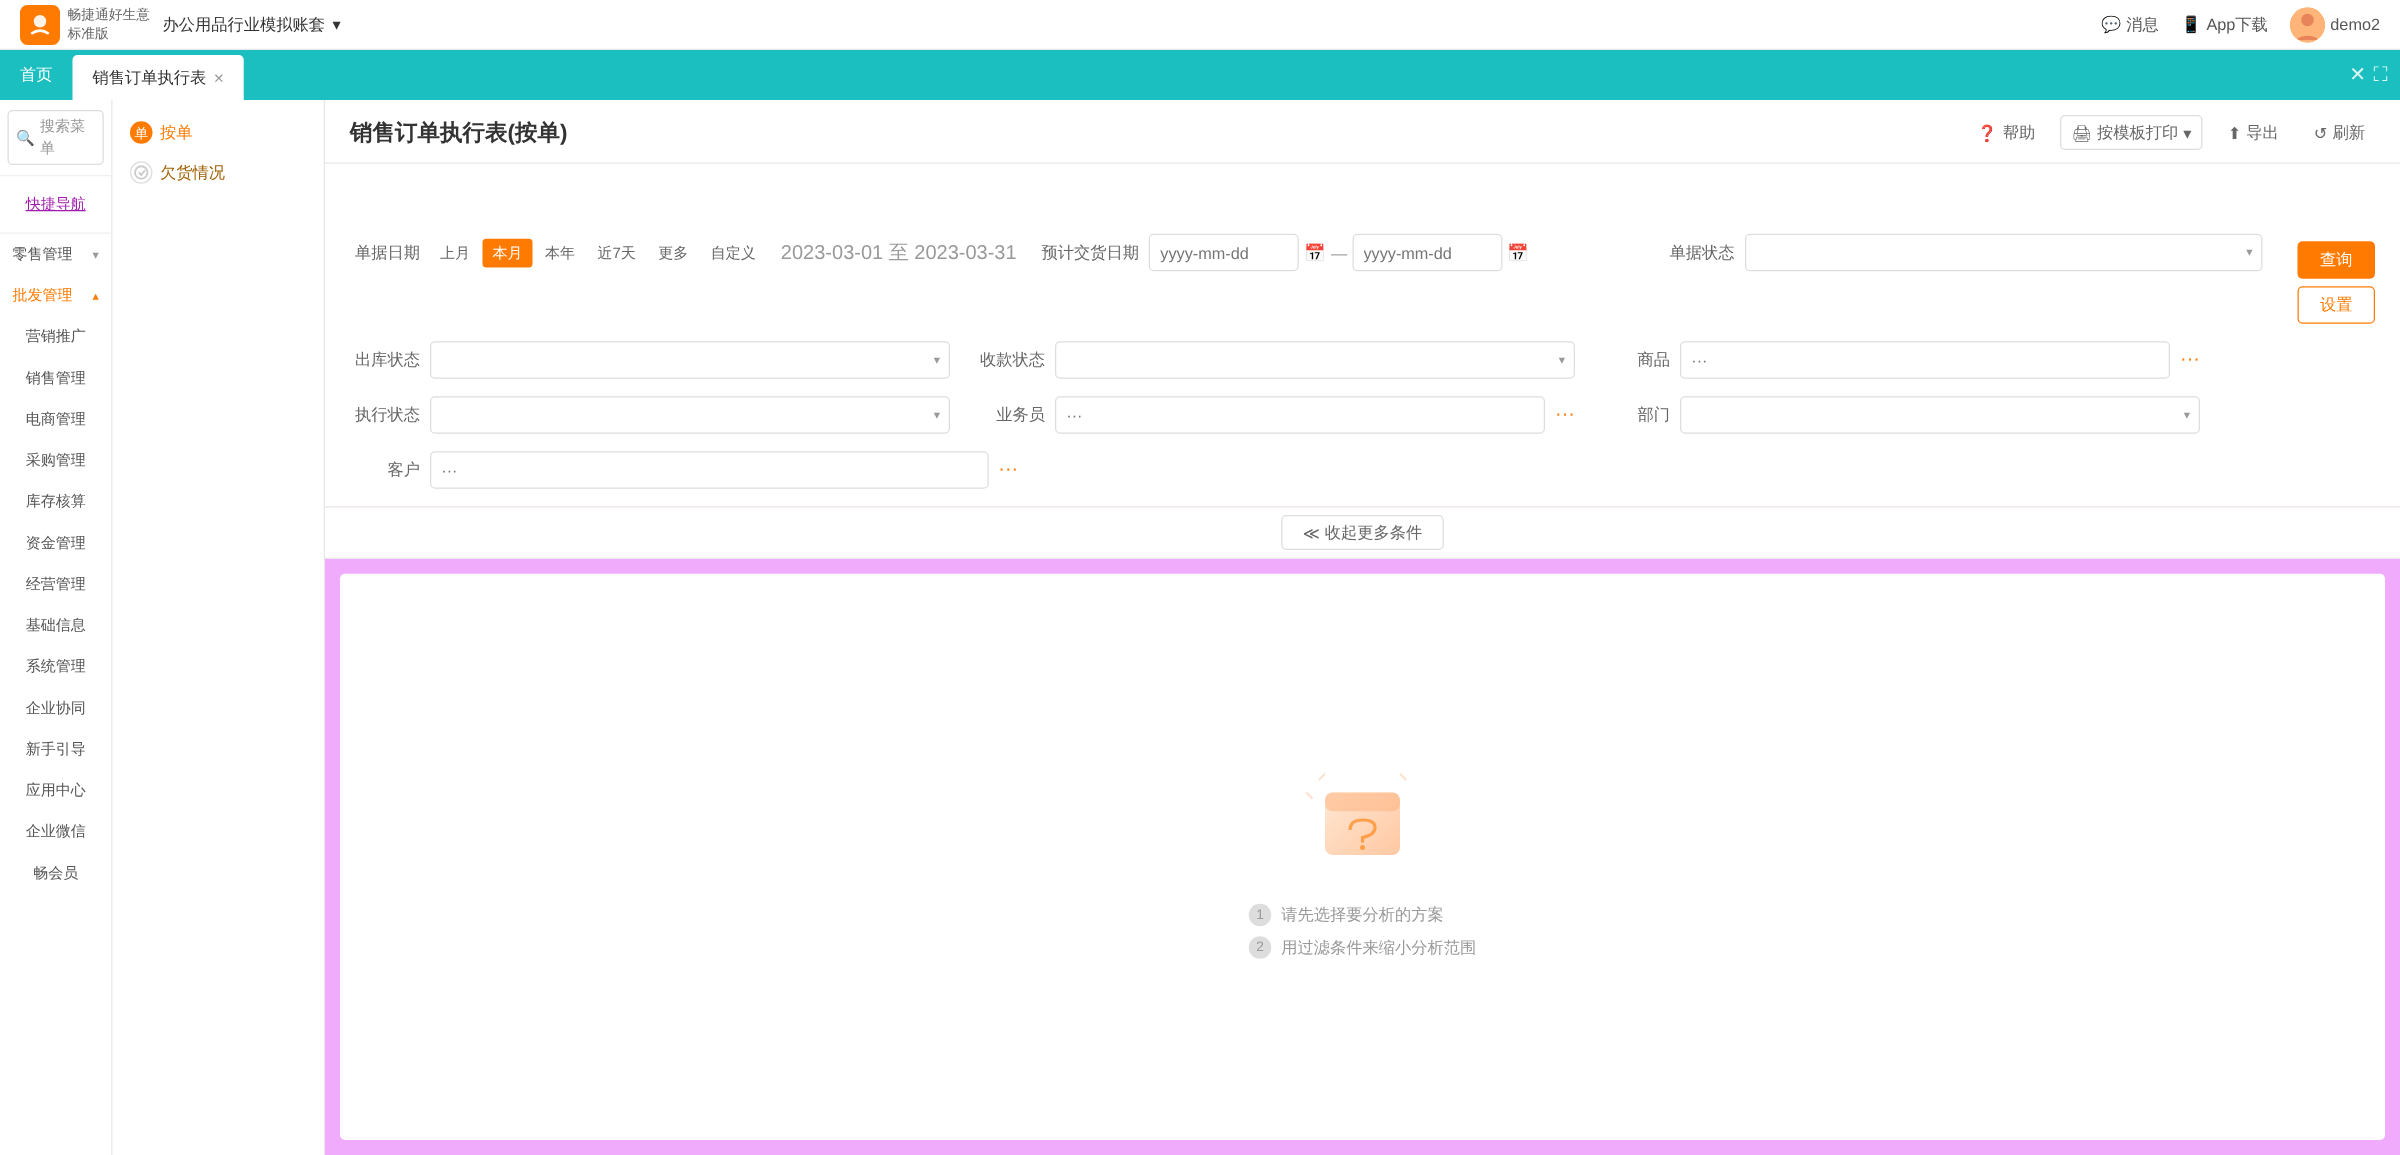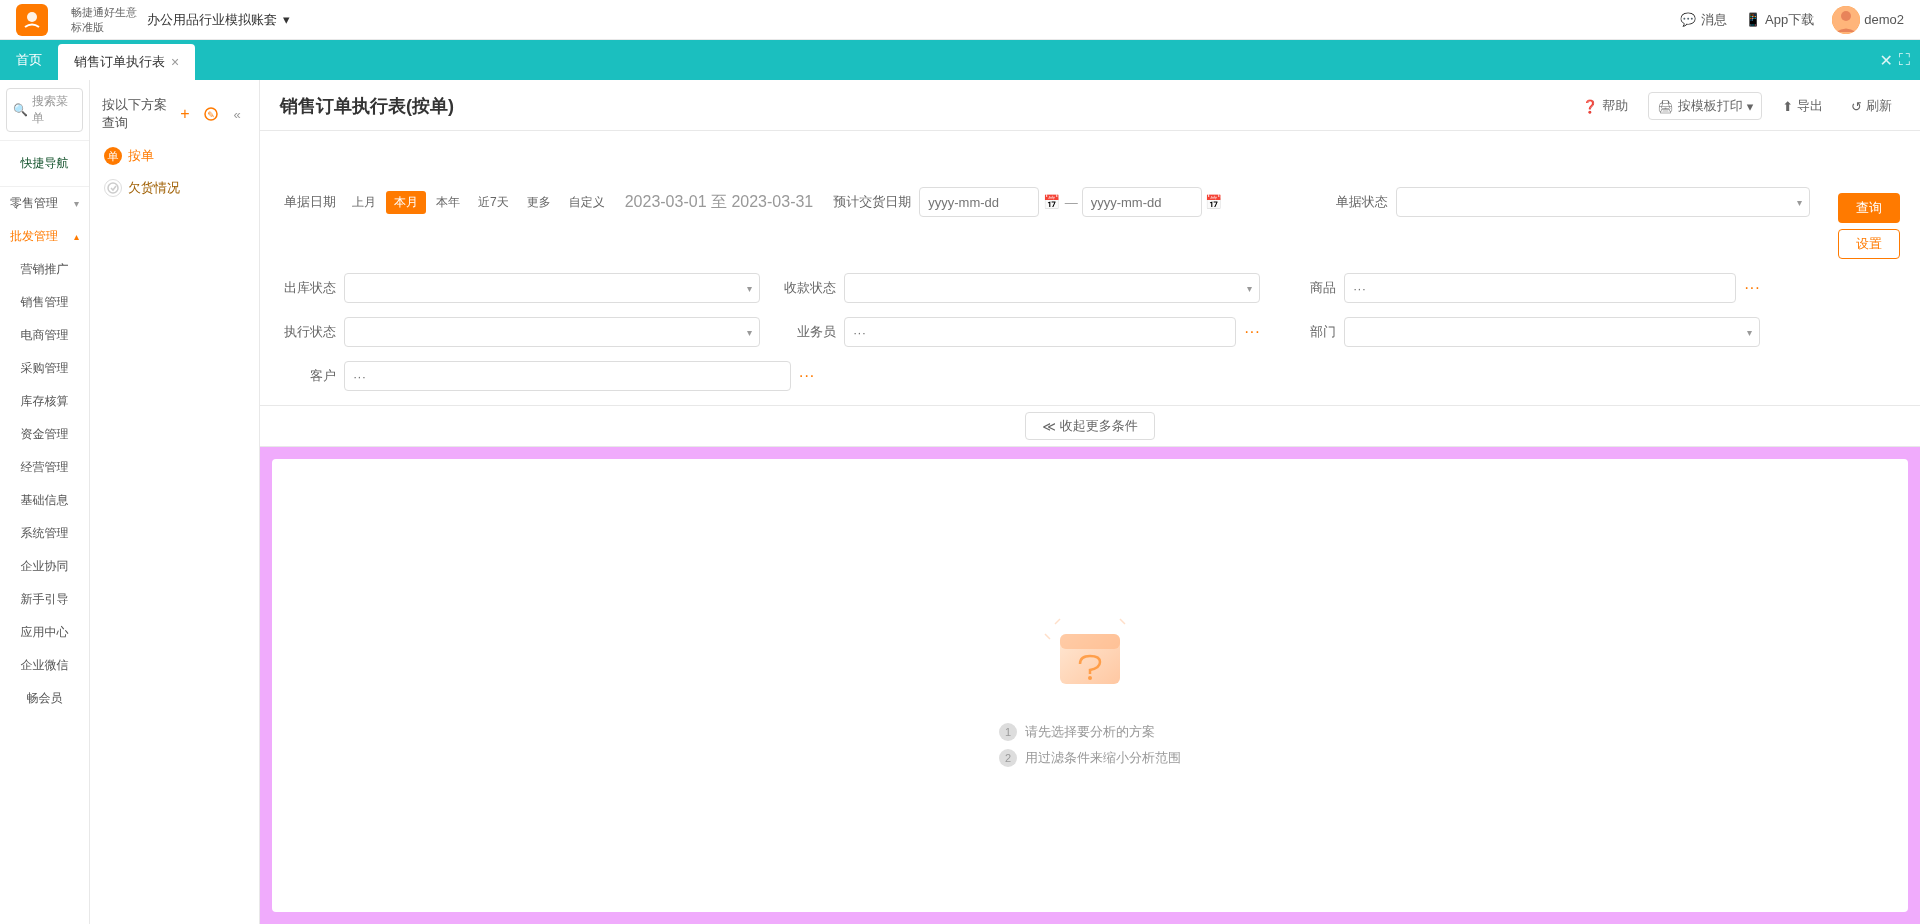--- a/index.html
+++ b/index.html
@@ -3,21 +3,21 @@
   <meta charset="utf-8">
   <style>
     * { box-sizing: border-box; margin: 0; padding: 0; }
     body { font-family: 'Microsoft YaHei', Arial, sans-serif; font-size: 13px; background: #f5f5f5; color: #333; display: flex; flex-direction: column; height: 924px; overflow: hidden; }
 
     
     .topbar { height: 40px; background: #fff; display: flex; align-items: center; justify-content: space-between; padding: 0 16px; border-bottom: 1px solid #e8e8e8; }
     .topbar-left { display: flex; align-items: center; gap: 10px; }
     .logo { display: flex; align-items: center; gap: 6px; }
     .logo-icon { width: 32px; height: 32px; background: #ff7a00; border-radius: 6px; display: flex; align-items: center; justify-content: center; color: #fff; font-size: 12px; font-weight: bold; }
-    .logo-text { font-size: 11px; color: #666; line-height: 1.3; margin-left: 17px; }
+    .logo-text { font-size: 11px; color: #666; line-height: 1.3; }
     .breadcrumb-area { display: flex; align-items: center; gap: 6px; }
     .topbar-right { display: flex; align-items: center; gap: 18px; }
     .topbar-action { display: flex; align-items: center; gap: 4px; color: #555; font-size: 13px; cursor: pointer; }
     .user-avatar { width: 28px; height: 28px; border-radius: 50%; background: #ff9a3c; display: flex; align-items: center; justify-content: center; color: #fff; font-size: 12px; overflow: hidden; }
 
     
     .tabbar { height: 40px; background: #1bbfbf; display: flex; align-items: center; padding: 0 0; gap: 0; position: relative; }
     .tab-item { height: 40px; display: flex; align-items: center; padding: 0 16px; font-size: 13px; color: rgba(255,255,255,0.85); cursor: pointer; position: relative; }
     .tab-item.home { color: #fff; }
     .tab-item.active { background: #fff; color: #333; border-radius: 4px 4px 0 0; margin-top: 4px; height: 36px; }
@@ -166,21 +166,21 @@
 
   <div class="sidebar">
     <div class="sidebar-search">
       <button class="sidebar-search-btn">
         <span>🔍</span>
         <span>搜索菜单</span>
       </button>
     </div>
     <div class="sidebar-nav">
       <div class="sidebar-item">
-        <span style="font-size:12px;color:#14532d;">快捷导航</span>
+        <span style="font-size:12px;color:#a21caf;text-decoration:underline;">快捷导航</span>
       </div>
     </div>
 
     <div class="sidebar-item section-header">
       <span>零售管理</span>
       <span class="arrow">▾</span>
     </div>
     <div class="sidebar-item section-header" style="color:#ff7a00;">
       <span>批发管理</span>
       <span class="arrow" style="color:#ff7a00;">▴</span>
@@ -225,33 +225,20 @@
       <span>企业微信</span>
     </div>
     <div class="sidebar-item">
       <span>畅会员</span>
     </div>
   </div>
 
   <div class="content-area">
 
     <div class="left-panel">
-      <div class="left-panel-header">
-        <span class="left-panel-title">按以下方案查询</span>
-        <div class="left-panel-actions">
-          <div class="icon-btn" style="color:#ff7a00;font-size:16px;">+</div>
-          <div class="icon-btn">
-            <svg width="14" height="14" viewBox="0 0 14 14">
-              <circle cx="7" cy="7" r="6" fill="none" stroke="#ff7a00" stroke-width="1.5"></circle>
-              <text x="7" y="11" text-anchor="middle" font-size="9" fill="#ff7a00">✎</text>
-            </svg>
-          </div>
-          <div class="icon-btn" style="font-size:13px;color:#999;">«</div>
-        </div>
-      </div>
       <div class="plan-item active">
         <div class="plan-icon" style="background:#ff7a00;color:#fff;width:18px;height:18px;border-radius:50%;display:flex;align-items:center;justify-content:center;font-size:11px;">单</div>
         <span>按单</span>
       </div>
       <div class="plan-item">
         <div class="plan-icon" style="width:18px;height:18px;border-radius:50%;border:1px solid #ddd;display:flex;align-items:center;justify-content:center;font-size:11px;color:#999;">
           <svg width="12" height="12" viewBox="0 0 12 12">
               <circle cx="6" cy="6" r="5" fill="none" stroke="#ccc" stroke-width="1.5"></circle>
               <path d="M4 6 L6 8 L9 4" stroke="#ccc" stroke-width="1.5" fill="none"></path>
             </svg>

